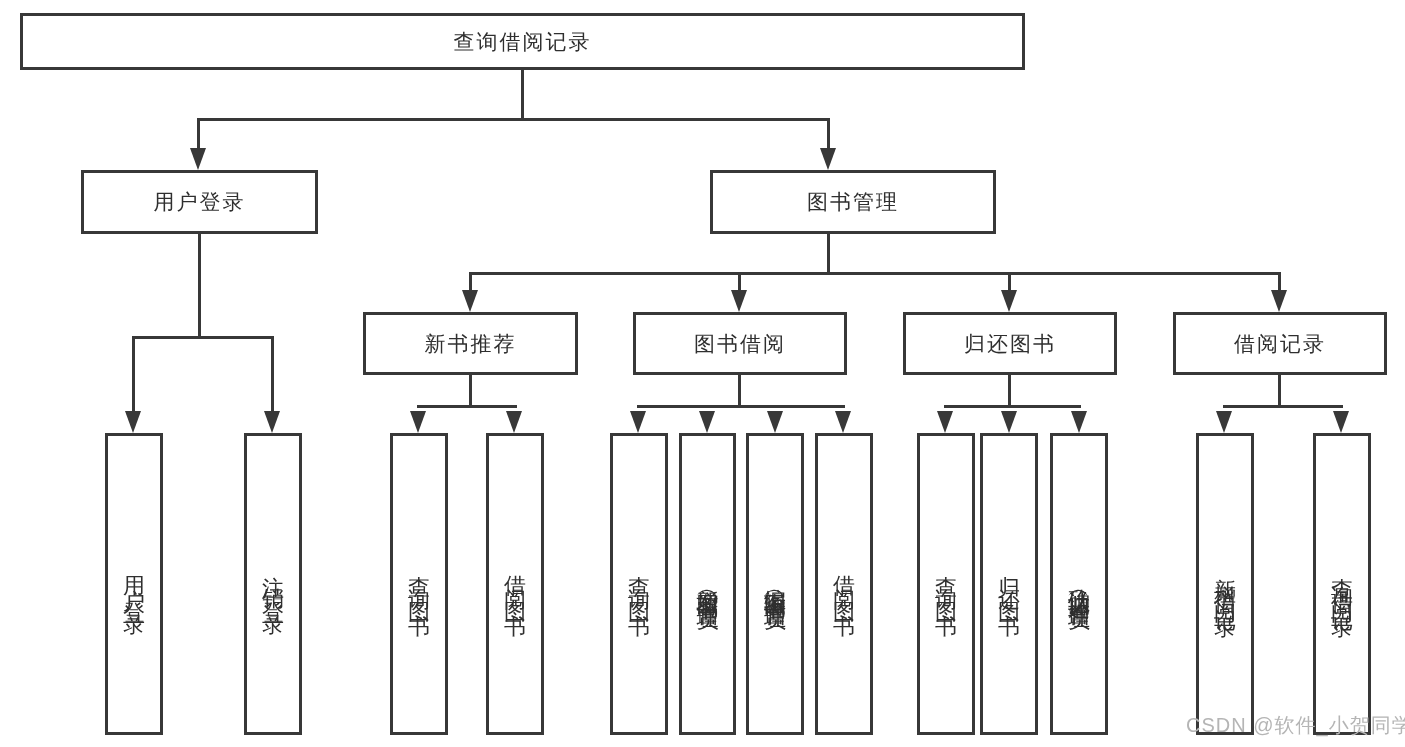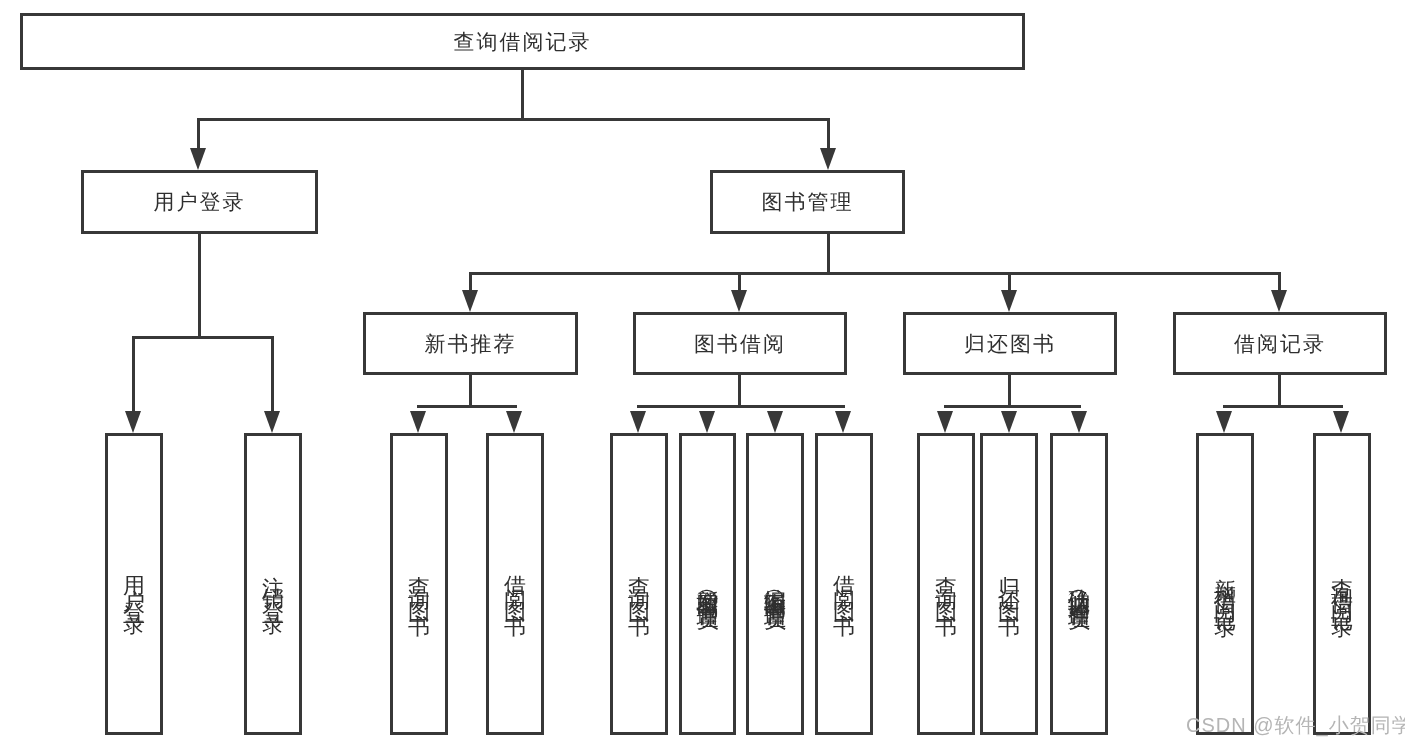--- a/index.html
+++ b/index.html
@@ -46,21 +46,21 @@
   <div class="line" style="left:521px;top:69px;width:3px;height:50px;"></div>
   <div class="line" style="left:197px;top:118px;width:633px;height:3px;"></div>
   <div class="line" style="left:197px;top:118px;width:3px;height:34px;"></div>
   <div class="arrow" style="left:190px;top:148px;"></div>
   <div class="line" style="left:827px;top:118px;width:3px;height:34px;"></div>
   <div class="arrow" style="left:820px;top:148px;"></div>
 
   <div class="box hbox" style="left:81px;top:170px;width:237px;height:64px;">
     <span>用户登录</span>
   </div>
-  <div class="box hbox" style="left:710px;top:170px;width:195px;height:64px;">
+  <div class="box hbox" style="left:710px;top:170px;width:286px;height:64px;">
     <span>图书管理</span>
   </div>
 
   <div class="line" style="left:198px;top:234px;width:3px;height:103px;"></div>
   <div class="line" style="left:132px;top:336px;width:142px;height:3px;"></div>
   <div class="line" style="left:132px;top:336px;width:3px;height:78px;"></div>
   <div class="arrow" style="left:125px;top:411px;"></div>
   <div class="line" style="left:271px;top:336px;width:3px;height:78px;"></div>
   <div class="arrow" style="left:264px;top:411px;"></div>
 

